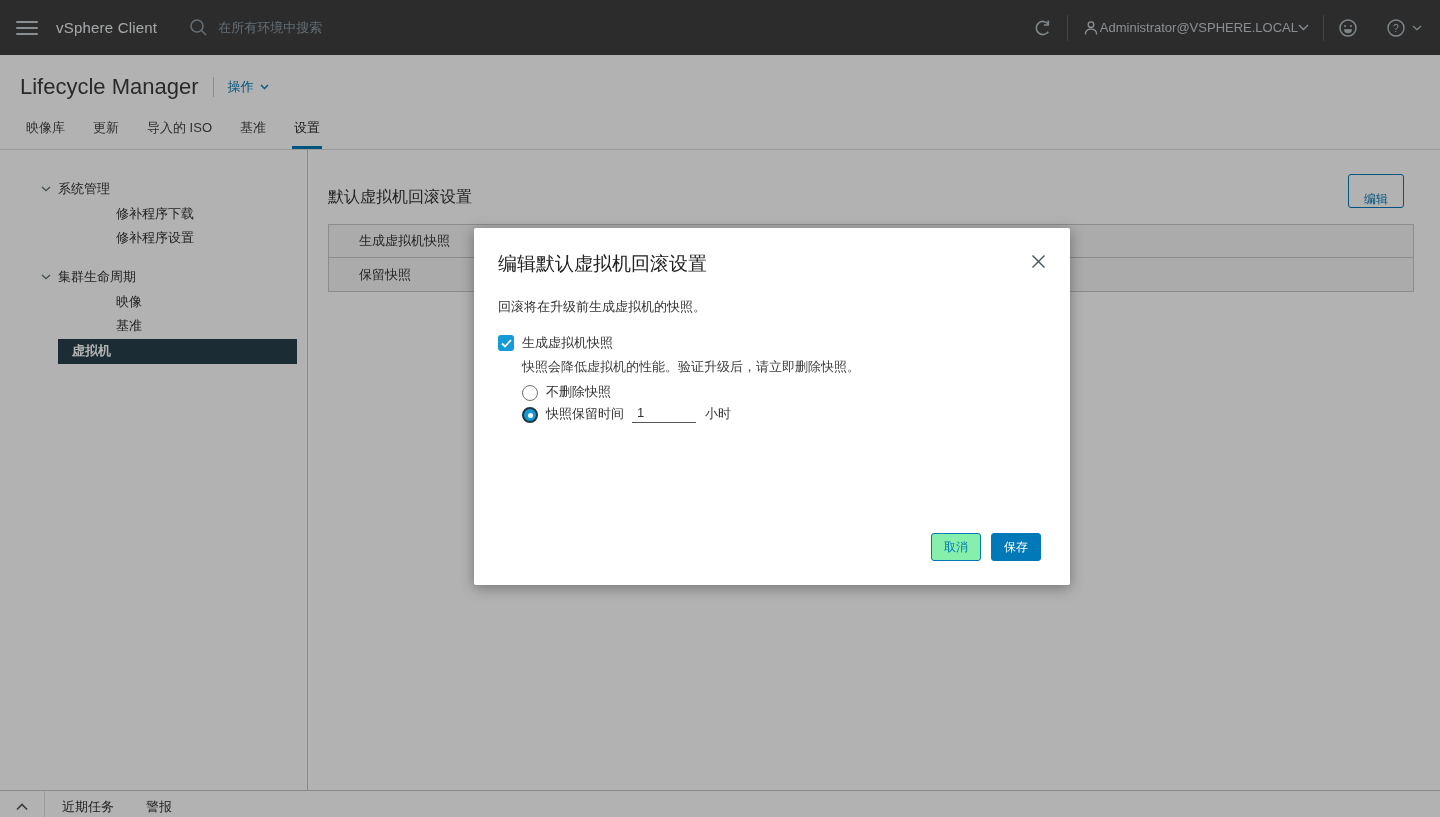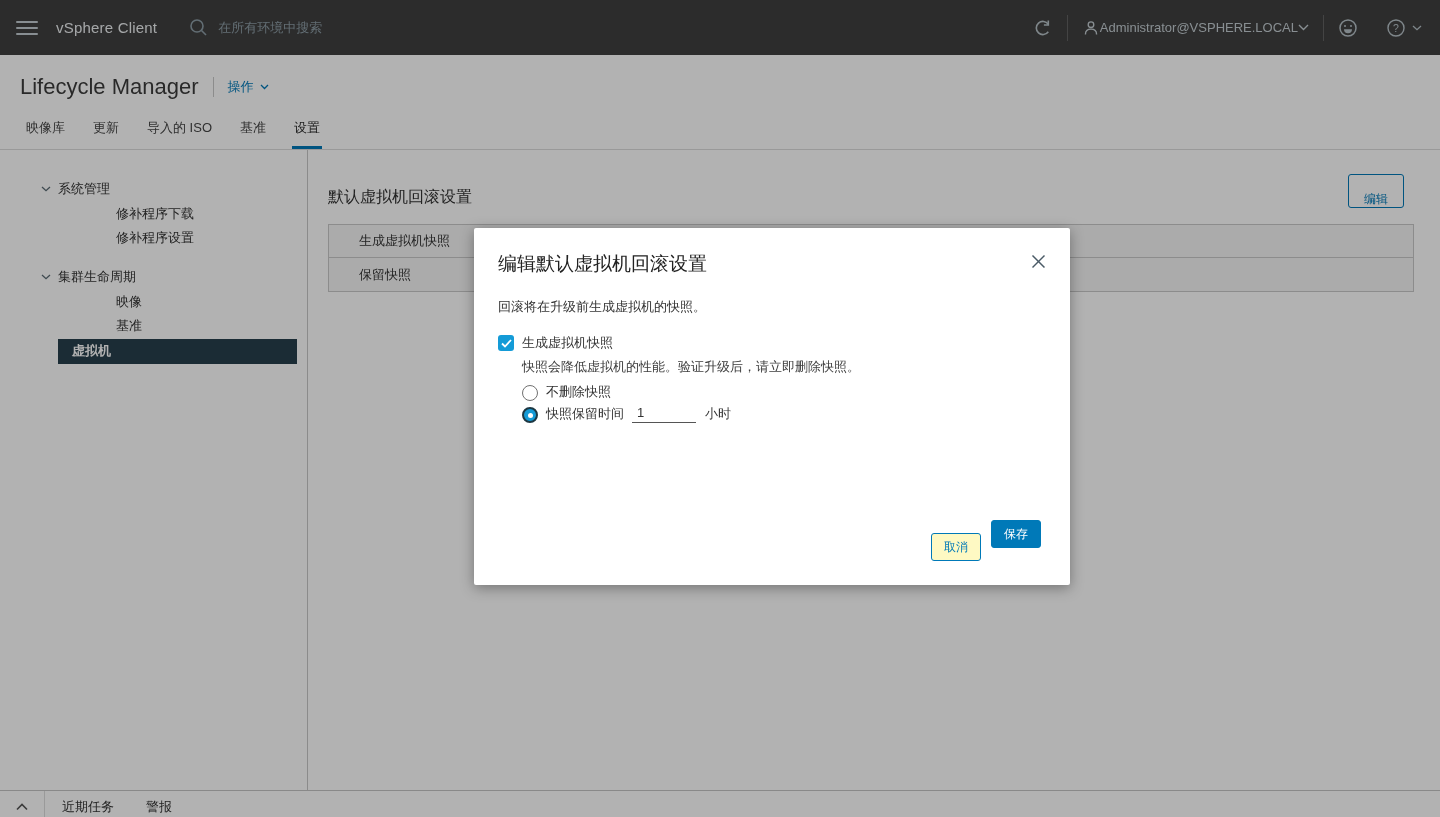--- a/index.html
+++ b/index.html
@@ -65,21 +65,21 @@
   .check-row { display:flex; align-items:center; gap:8px; height:20px; }
   .checkbox { width:16px; height:16px; border-radius:3px; background:#149bd7; display:flex; align-items:center; justify-content:center; cursor:pointer; flex:none; }
   .helper { margin:5px 0 3px 24px; color:#3d3d3d; }
   .radio-row { display:flex; align-items:flex-end; margin-left:24px; height:22px; }
   .radio { width:16px; height:16px; border-radius:50%; border:1px solid #717171; background:#fff; margin-right:8px; cursor:pointer; flex:none; }
   .radio.checked { border:2px solid #1d3843; background:#149bd7; position:relative; }
   .radio.checked::after { content:""; position:absolute; left:50%; top:50%; width:5px; height:5px; margin:-2.5px 0 0 -2.5px; border-radius:50%; background:#fff; }
   .hours-input { width:64px; border:none; border-bottom:1px solid #555; font-size:13px; font-family:inherit; color:#333; padding:1px 5px 2px; margin:0 9px 0 8px; outline:none; background:transparent; }
   .modal-footer { margin-top:auto; display:flex; justify-content:flex-end; gap:10px; padding:0 29px 24px; }
   .btn { height:28px; min-width:48px; border-radius:3px; font-size:12px; font-family:inherit; cursor:pointer; padding:0 12px; }
-  .btn-outline { background:#fef9c3; border:1px solid #0079b8; color:#0079b8;margin-top:13px; }
+  .btn-outline { background:#86efac; border:1px solid #0079b8; color:#0079b8; }
   .btn-primary { background:#0079b8; border:1px solid #0079b8; color:#fff; }
 
   svg { display:block; }
 </style>
 </head>
 <body>
 
 <div class="app">
 
   <div class="masthead">

